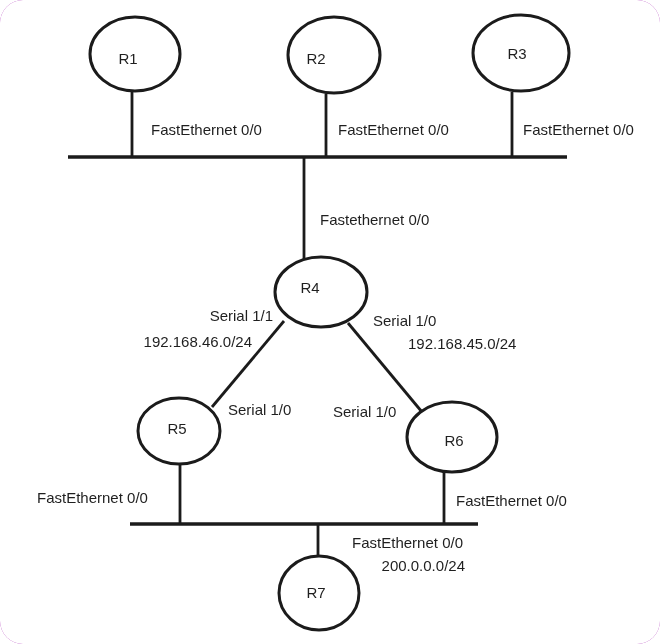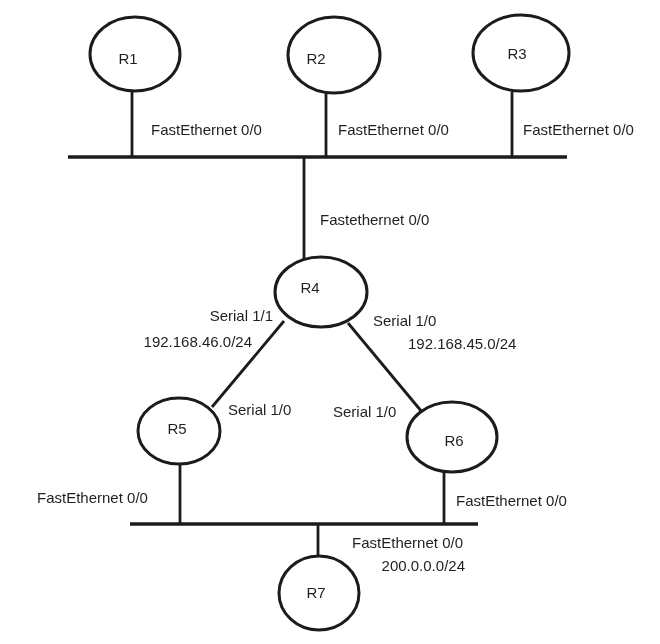--- a/index.html
+++ b/index.html
@@ -6,20 +6,21 @@
     margin: 0;
     padding: 0;
     background: #ffffff;
   }
   .canvas {
     position: relative;
     width: 660px;
     height: 644px;
     background: #a21caf;
     overflow: hidden;
+    border-radius: 23px;
   }
   svg {
     display: block;
   }
   .diagram-text {
     font-family: "Liberation Sans", sans-serif;
     font-size: 15px;
   }
   .node-text {
     font-family: "Liberation Sans", sans-serif;

